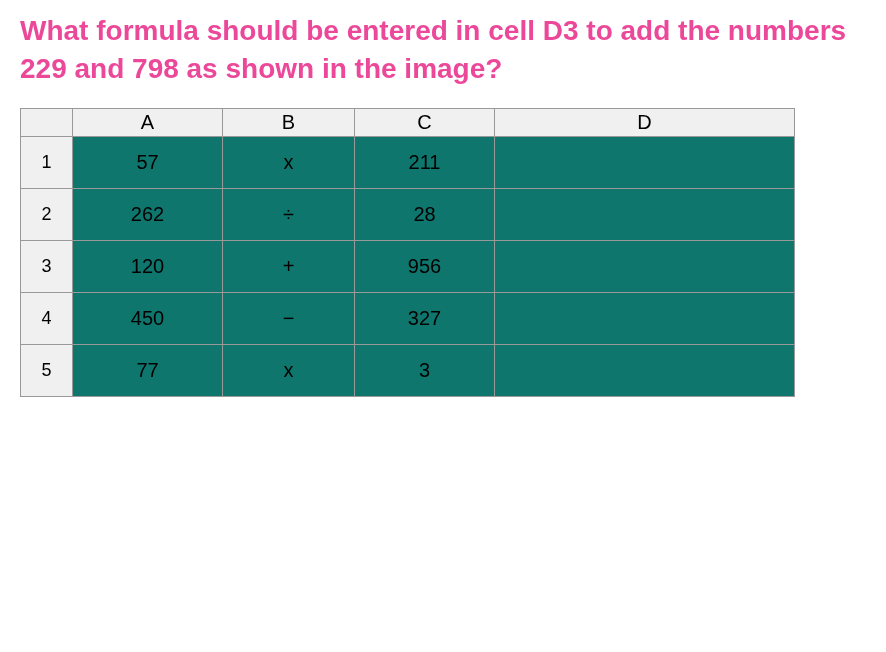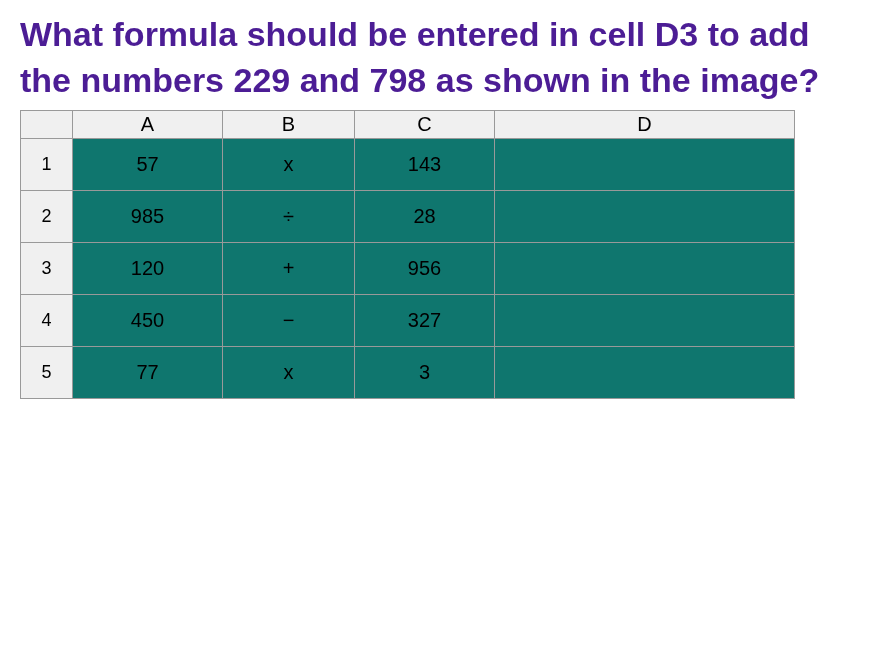--- a/index.html
+++ b/index.html
@@ -7,25 +7,25 @@
       padding: 0;
       box-sizing: border-box;
     }
     body {
       font-family: Arial, Helvetica, sans-serif;
       background: #ffffff;
       padding: 12px 20px;
       width: 886px;
     }
     .question {
-      font-size: 34px;
+      font-size: 28px;
       font-weight: 600;
-      color: #4c1d95;
+      color: #ec4899;
       line-height: 1.35;
-      margin-bottom: 6px;
+      margin-bottom: 20px;
     }
     .spreadsheet {
       border-collapse: collapse;
       border-top: 1.5px solid #000000;
     }
     .spreadsheet td, .spreadsheet th {
       border: 1px solid #999999;
       text-align: center;
       font-size: 20px;
       font-weight: 400;
@@ -68,26 +68,26 @@
     <td class="corner-cell"></td>
     <td class="col-header col-a">A</td>
     <td class="col-header col-b">B</td>
     <td class="col-header col-c">C</td>
     <td class="col-header col-d">D</td>
   </tr>
   <tr class="data-row">
     <td class="row-header">1</td>
     <td class="col-a">57</td>
     <td class="col-b">x</td>
-    <td class="col-c">143</td>
+    <td class="col-c">211</td>
     <td class="col-d"></td>
   </tr>
   <tr class="data-row">
     <td class="row-header">2</td>
-    <td class="col-a">985</td>
+    <td class="col-a">262</td>
     <td class="col-b">÷</td>
     <td class="col-c">28</td>
     <td class="col-d"></td>
   </tr>
   <tr class="data-row">
     <td class="row-header">3</td>
     <td class="col-a">120</td>
     <td class="col-b">+</td>
     <td class="col-c">956</td>
     <td class="col-d"></td>

